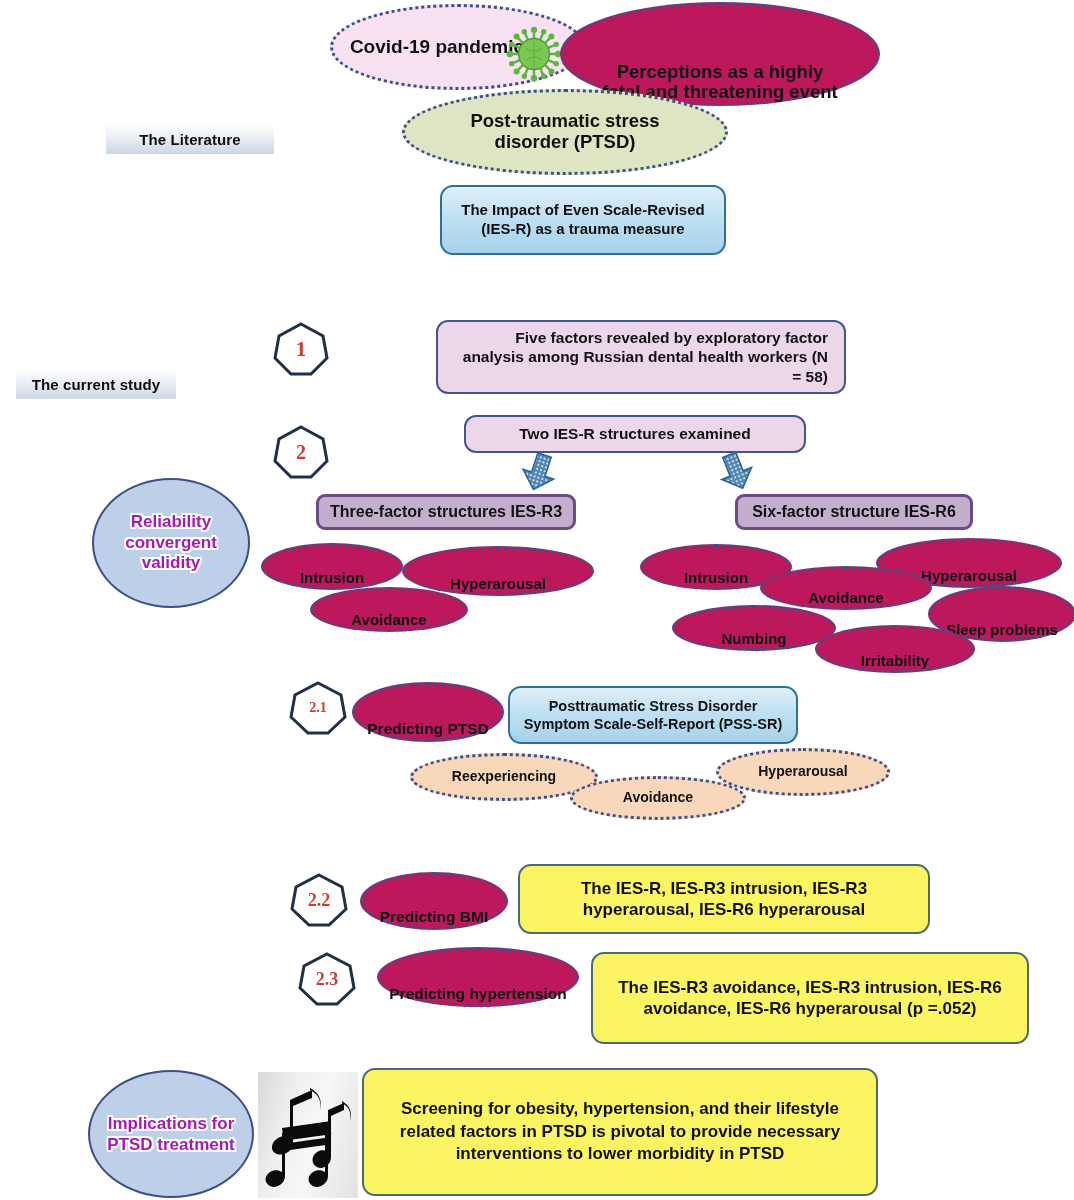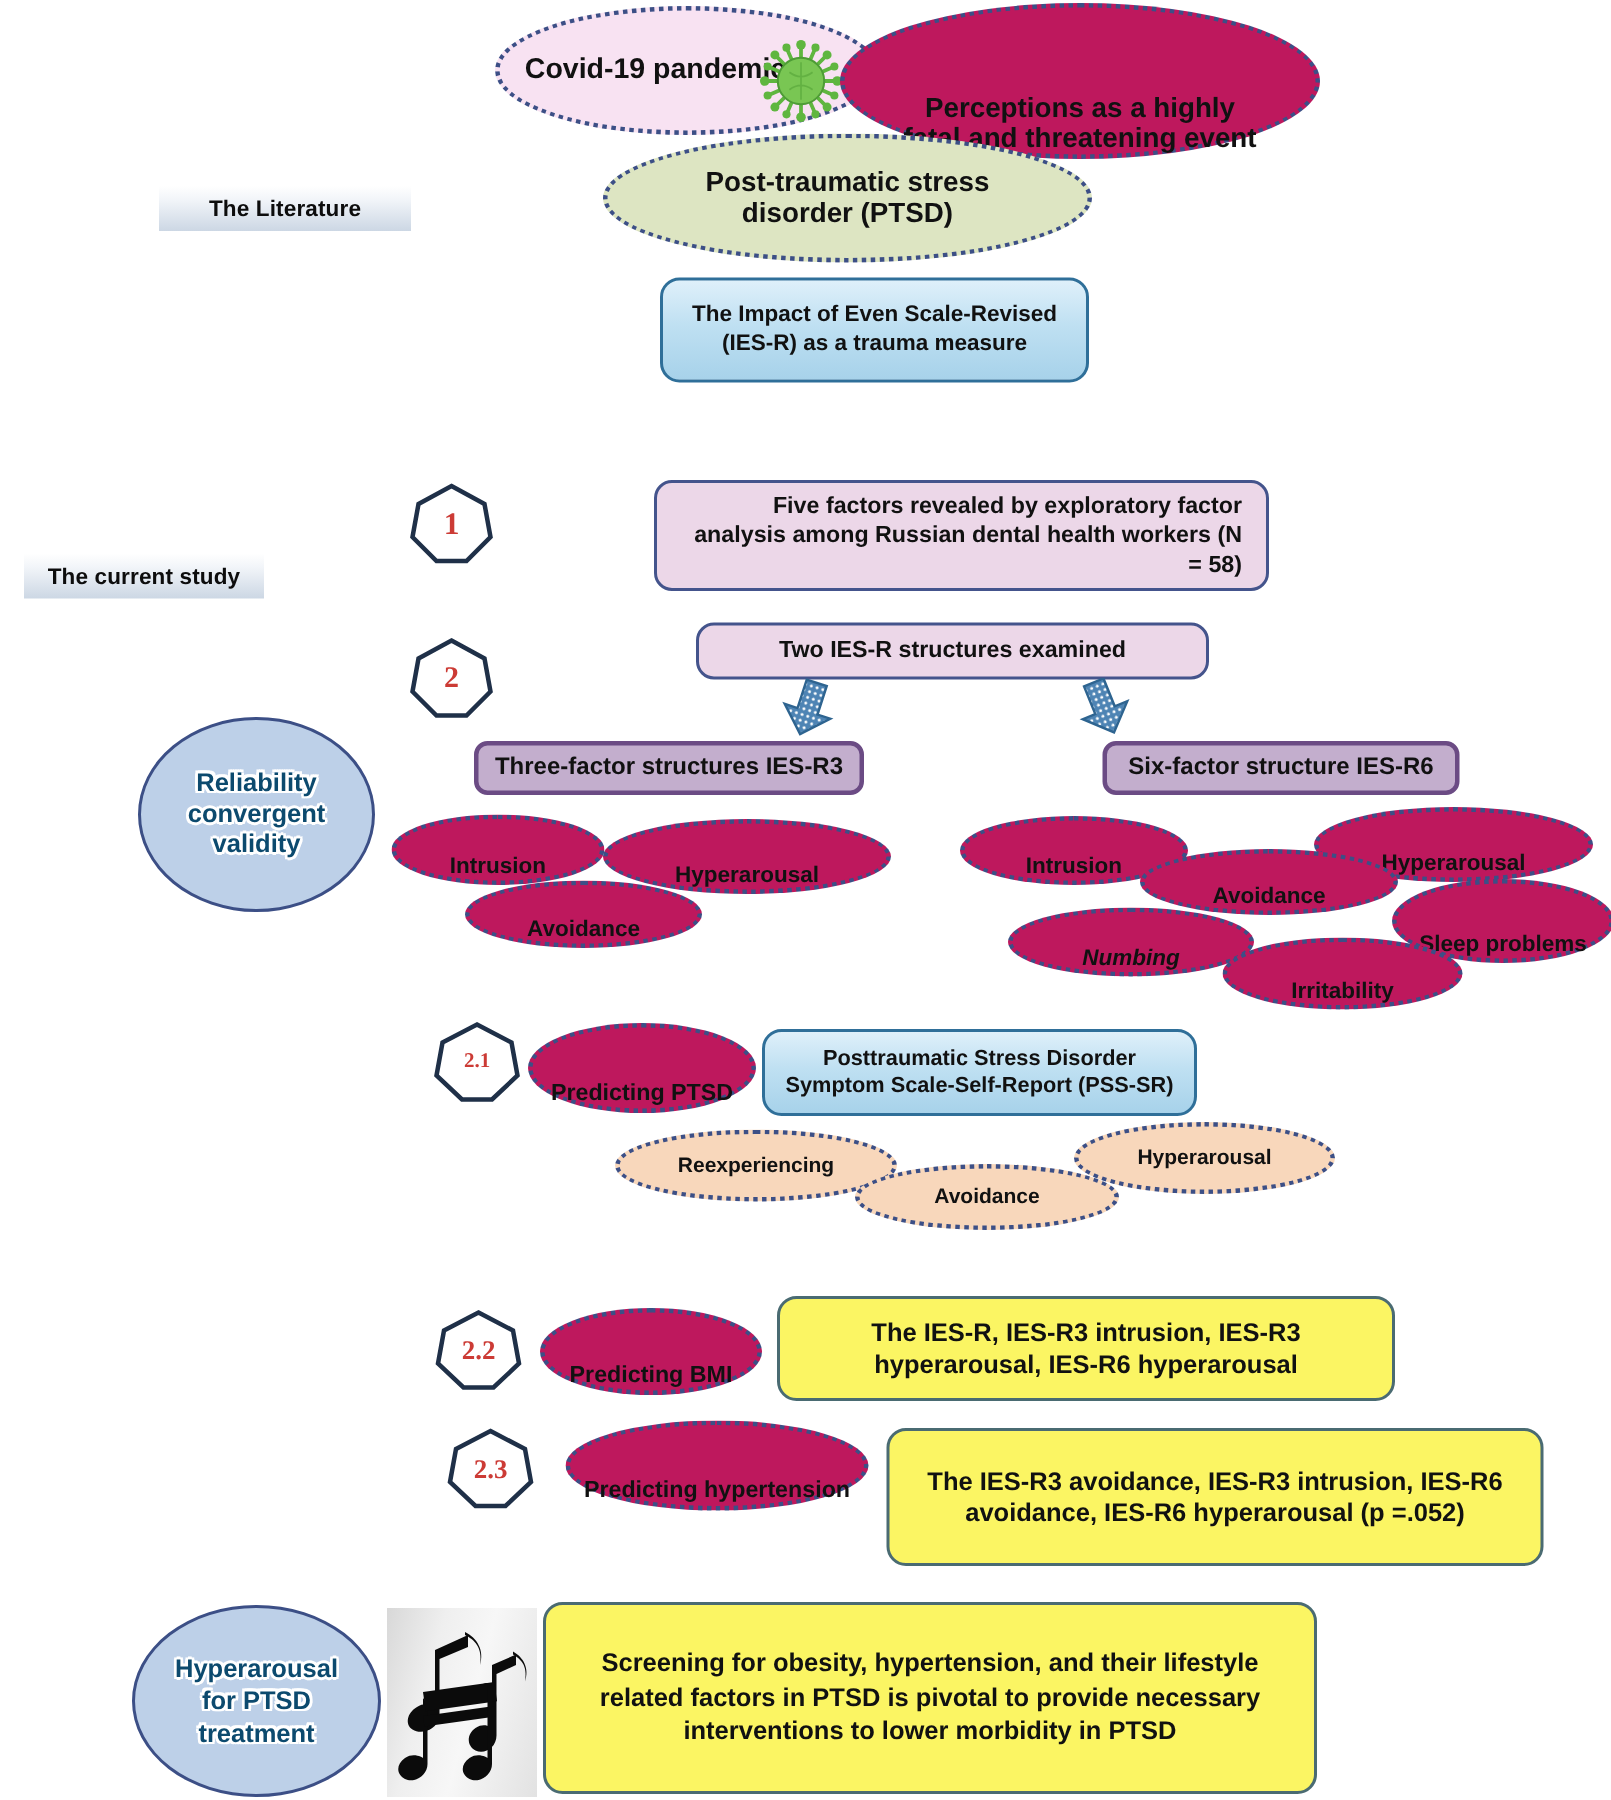--- a/index.html
+++ b/index.html
@@ -83,21 +83,21 @@
   .hept span{
     position:relative;
     color:#cc3b35;
     font-weight:bold;
     font-family:"Liberation Serif", serif;
     z-index:2;
   }
 
   
   .stroked{
-    color:#0c4a6e;
+    color:#a21caf;
     text-shadow:
       -1.6px -1.6px 0 #ffffff,
        1.6px -1.6px 0 #ffffff,
       -1.6px  1.6px 0 #ffffff,
        1.6px  1.6px 0 #ffffff,
        0 -1.8px 0 #ffffff, 0 1.8px 0 #ffffff,
       -1.8px 0 0 #ffffff, 1.8px 0 0 #ffffff;
   }
 
   
@@ -254,21 +254,21 @@
 
   <div class="abs ellipse dotted pink2" style="left:640px;top:544px;width:152px;height:46px;font-size:15px;">
     <span>Intrusion</span>
   </div>
   <div class="abs ellipse dotted pink2" style="left:876px;top:538px;width:186px;height:50px;font-size:15px;">
     <span>Hyperarousal</span>
   </div>
   <div class="abs ellipse dotted pink2" style="left:760px;top:566px;width:172px;height:44px;font-size:15px;">
     <span>Avoidance</span>
   </div>
-  <div class="abs ellipse dotted pink2" style="left:672px;top:605px;width:164px;height:46px;font-size:15px;font-style:italic;">
+  <div class="abs ellipse dotted pink2" style="left:672px;top:605px;width:164px;height:46px;font-size:15px;">
     <span>Numbing</span>
   </div>
   <div class="abs ellipse dotted pink2" style="left:928px;top:586px;width:148px;height:56px;font-size:15px;">
     <span>Sleep problems</span>
   </div>
   <div class="abs ellipse dotted pink2" style="left:815px;top:625px;width:160px;height:48px;font-size:15px;">
     <span>Irritability</span>
   </div>
 
   <div class="hept" style="left:289px;top:681px;width:58px;height:54px;">
@@ -314,21 +314,21 @@
     <span style="font-size:18px;">2.3</span>
   </div>
   <div class="abs ellipse dotted pink2" style="left:377px;top:947px;width:202px;height:60px;font-size:15.5px;line-height:1.22;">
     <span>Predicting hypertension</span>
   </div>
   <div class="abs box box-yellow" style="left:591px;top:952px;width:438px;height:92px;font-size:17px;padding:0 18px;">
     <span>The IES-R3 avoidance, IES-R3 intrusion, IES-R6 avoidance, IES-R6 hyperarousal (p =.052)</span>
   </div>
 
   <div class="abs ellipse bluefill" style="left:88px;top:1070px;width:166px;height:128px;">
-    <span class="stroked" style="font-size:17px;line-height:1.24;padding:0 16px;">Hyperarousal for PTSD treatment</span>
+    <span class="stroked" style="font-size:17px;line-height:1.24;padding:0 16px;">Implications for PTSD treatment</span>
   </div>
 
   <div class="abs music-tile" style="left:258px;top:1072px;width:100px;height:126px;">
     <svg width="96" height="118" viewBox="0 0 96 118" aria-hidden="true">
       <g fill="#0b0b0b">
 
         <path d="M30 24 L30 62 C30 62 24 58 18 62 C11 66 10 74 15 77 C21 81 31 77 33 69 L33 30 L52 22 L52 14 Z"></path>
         <path d="M50 12 C58 16 63 24 60 34 C62 22 56 17 50 14 Z"></path>
 
         <path d="M68 34 L68 76 C68 76 63 72 57 76 C51 80 51 88 57 91 C63 94 71 89 71 81 L71 40 L84 34 L84 27 Z"></path>

